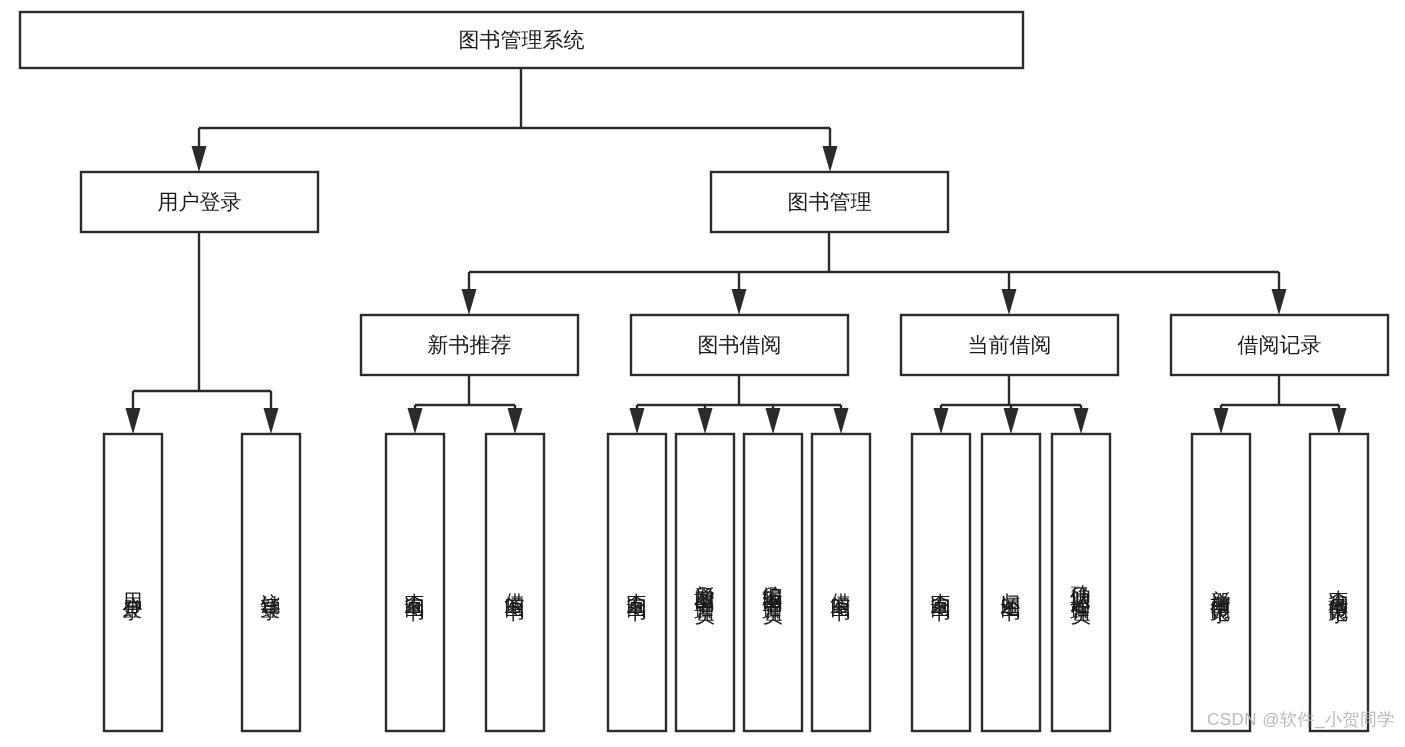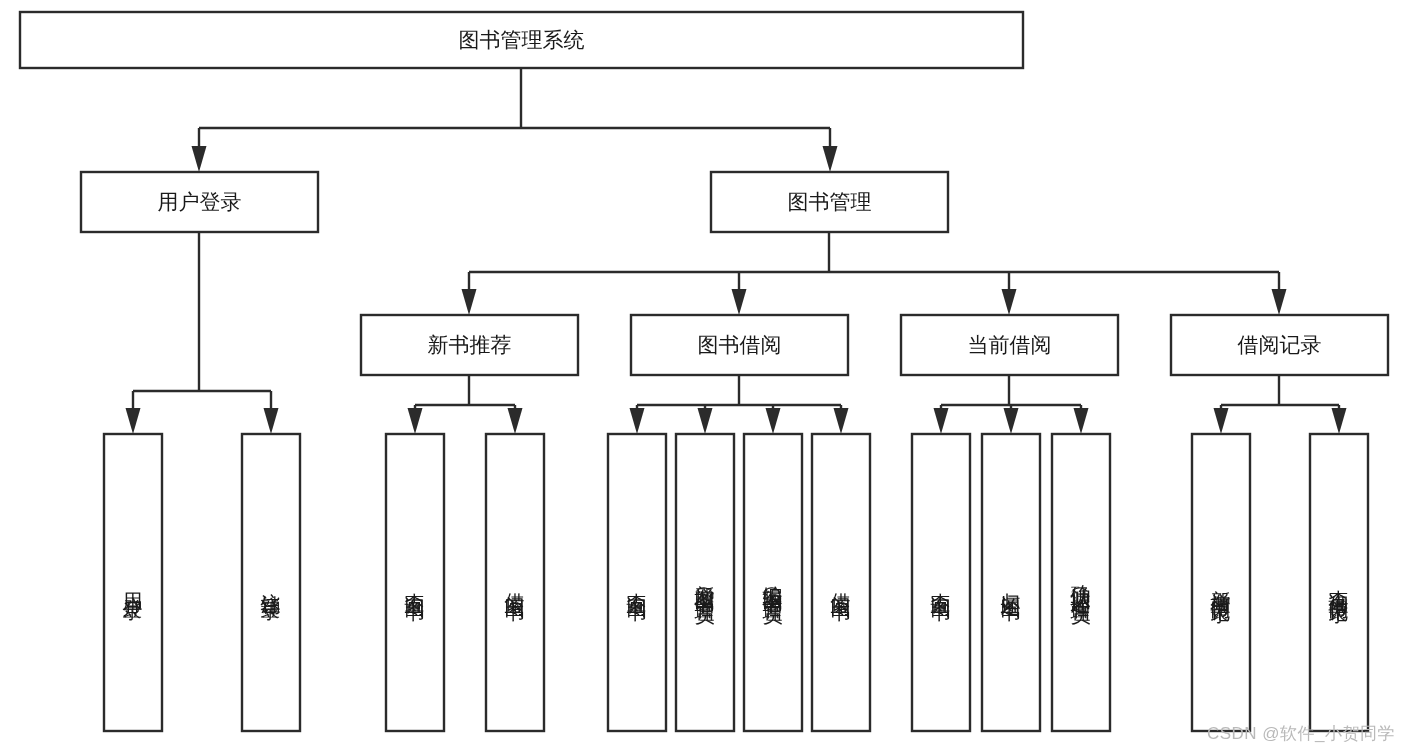--- a/index.html
+++ b/index.html
@@ -60,21 +60,21 @@
     white-space: nowrap;
     display: flex;
     align-items: center;
     justify-content: center;
     pointer-events: none;
     user-select: none;
   }
   .watermark {
     position: absolute;
     right: 10px;
-    bottom: 2px;
+    bottom: 16px;
     font-family: "Liberation Sans", "DejaVu Sans", sans-serif;
     font-size: 17px;
     color: #b9b9b9;
     letter-spacing: 0.5px;
     white-space: nowrap;
   }
 </style>
 </head>
 <body>
 

